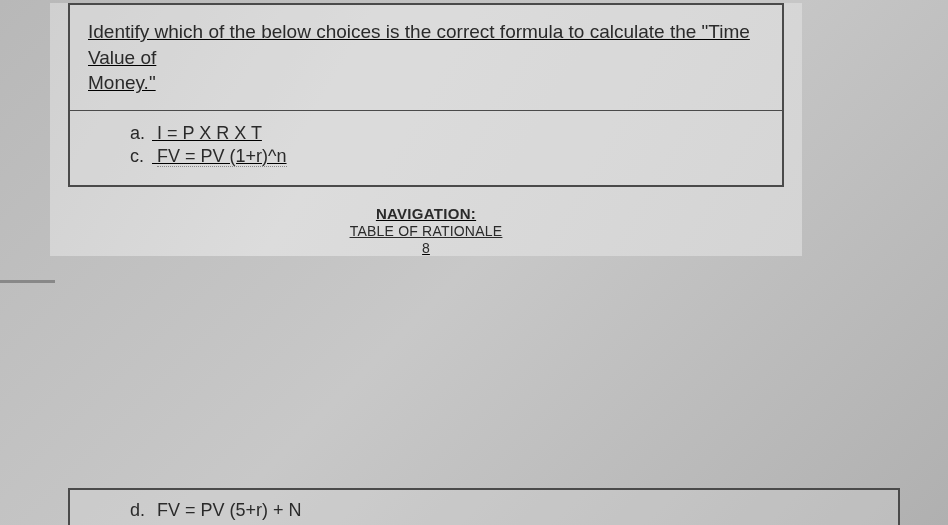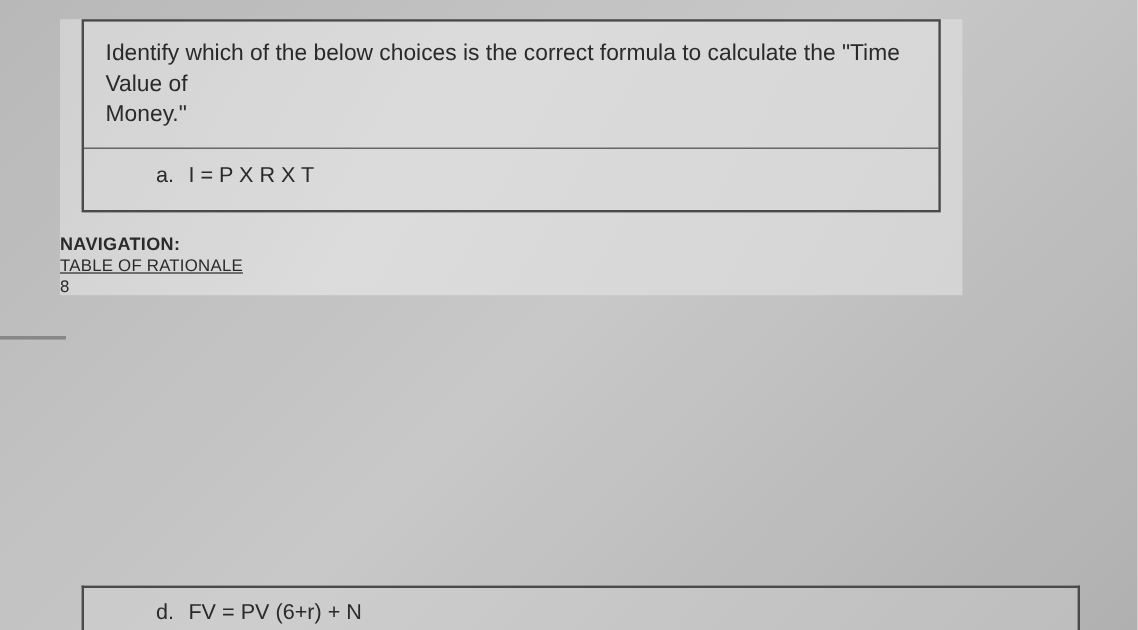--- a/index.html
+++ b/index.html
@@ -10,25 +10,26 @@
     body {
       width: 948px;
       height: 525px;
       background: linear-gradient(135deg, #b8b8b8 0%, #c8c8c8 50%, #b0b0b0 100%);
       font-family: Arial, Helvetica, sans-serif;
       position: relative;
       overflow: hidden;
     }
     .page-container {
       position: absolute;
-      top: 16px;
+      top: 3px;
       left: 50px;
       width: 752px;
       background: #d8d8d8;
       background: linear-gradient(120deg, #d0d0d0 0%, #dcdcdc 40%, #d4d4d4 100%);
+      text-decoration: underline;
     }
     .question-box {
       border: 2px solid #4a4a4a;
       margin: 0 18px;
       background: rgba(220,220,220,0.3);
     }
     .question-cell {
       padding: 14px 18px 14px 18px;
       border-bottom: 1.5px solid #4a4a4a;
       font-size: 19px;
@@ -54,20 +55,21 @@
       display: inline-block;
       width: 22px;
     }
     .squiggle-b {
       text-decoration: underline;
       text-decoration-style: wavy;
       text-decoration-color: #c04040;
       text-underline-offset: 2px;
     }
     .navigation-block {
+      text-align: center;
       margin-top: 18px;
       font-size: 15px;
       color: #2a2a2a;
     }
     .nav-title {
       font-weight: bold;
       font-size: 15px;
       letter-spacing: 0.3px;
     }
     .nav-link {
@@ -116,31 +118,35 @@
   <div class="question-box">
     <div class="question-cell">
       <span>Identify which of the below choices is the correct formula to calculate the "Time Value of</span><br>
       <span>Money."</span>
     </div>
     <div class="choices">
       <div class="choice-row">
         <span class="choice-label">a.</span>
         <span>I = P X R X T</span>
       </div>
+      <div class="choice-row">
+        <span class="choice-label">c.</span>
+        <span class="dotted-underline">FV = PV (1+r)^n</span>
+      </div>
     </div>
   </div>
 
   <div class="navigation-block">
     <div class="nav-title">NAVIGATION:</div>
     <div class="nav-link">TABLE OF RATIONALE</div>
     <div class="nav-page">8</div>
   </div>
 
 </div>
 
 <div class="side-edge-left"></div>
 
 <div class="bottom-box">
   <div class="bottom-choice">
     <span class="choice-label">d.</span>
-    <span>FV = PV (6+r) + N</span>
+    <span>FV = PV (5+r) + N</span>
   </div>
 </div>
 
 </body></html>

